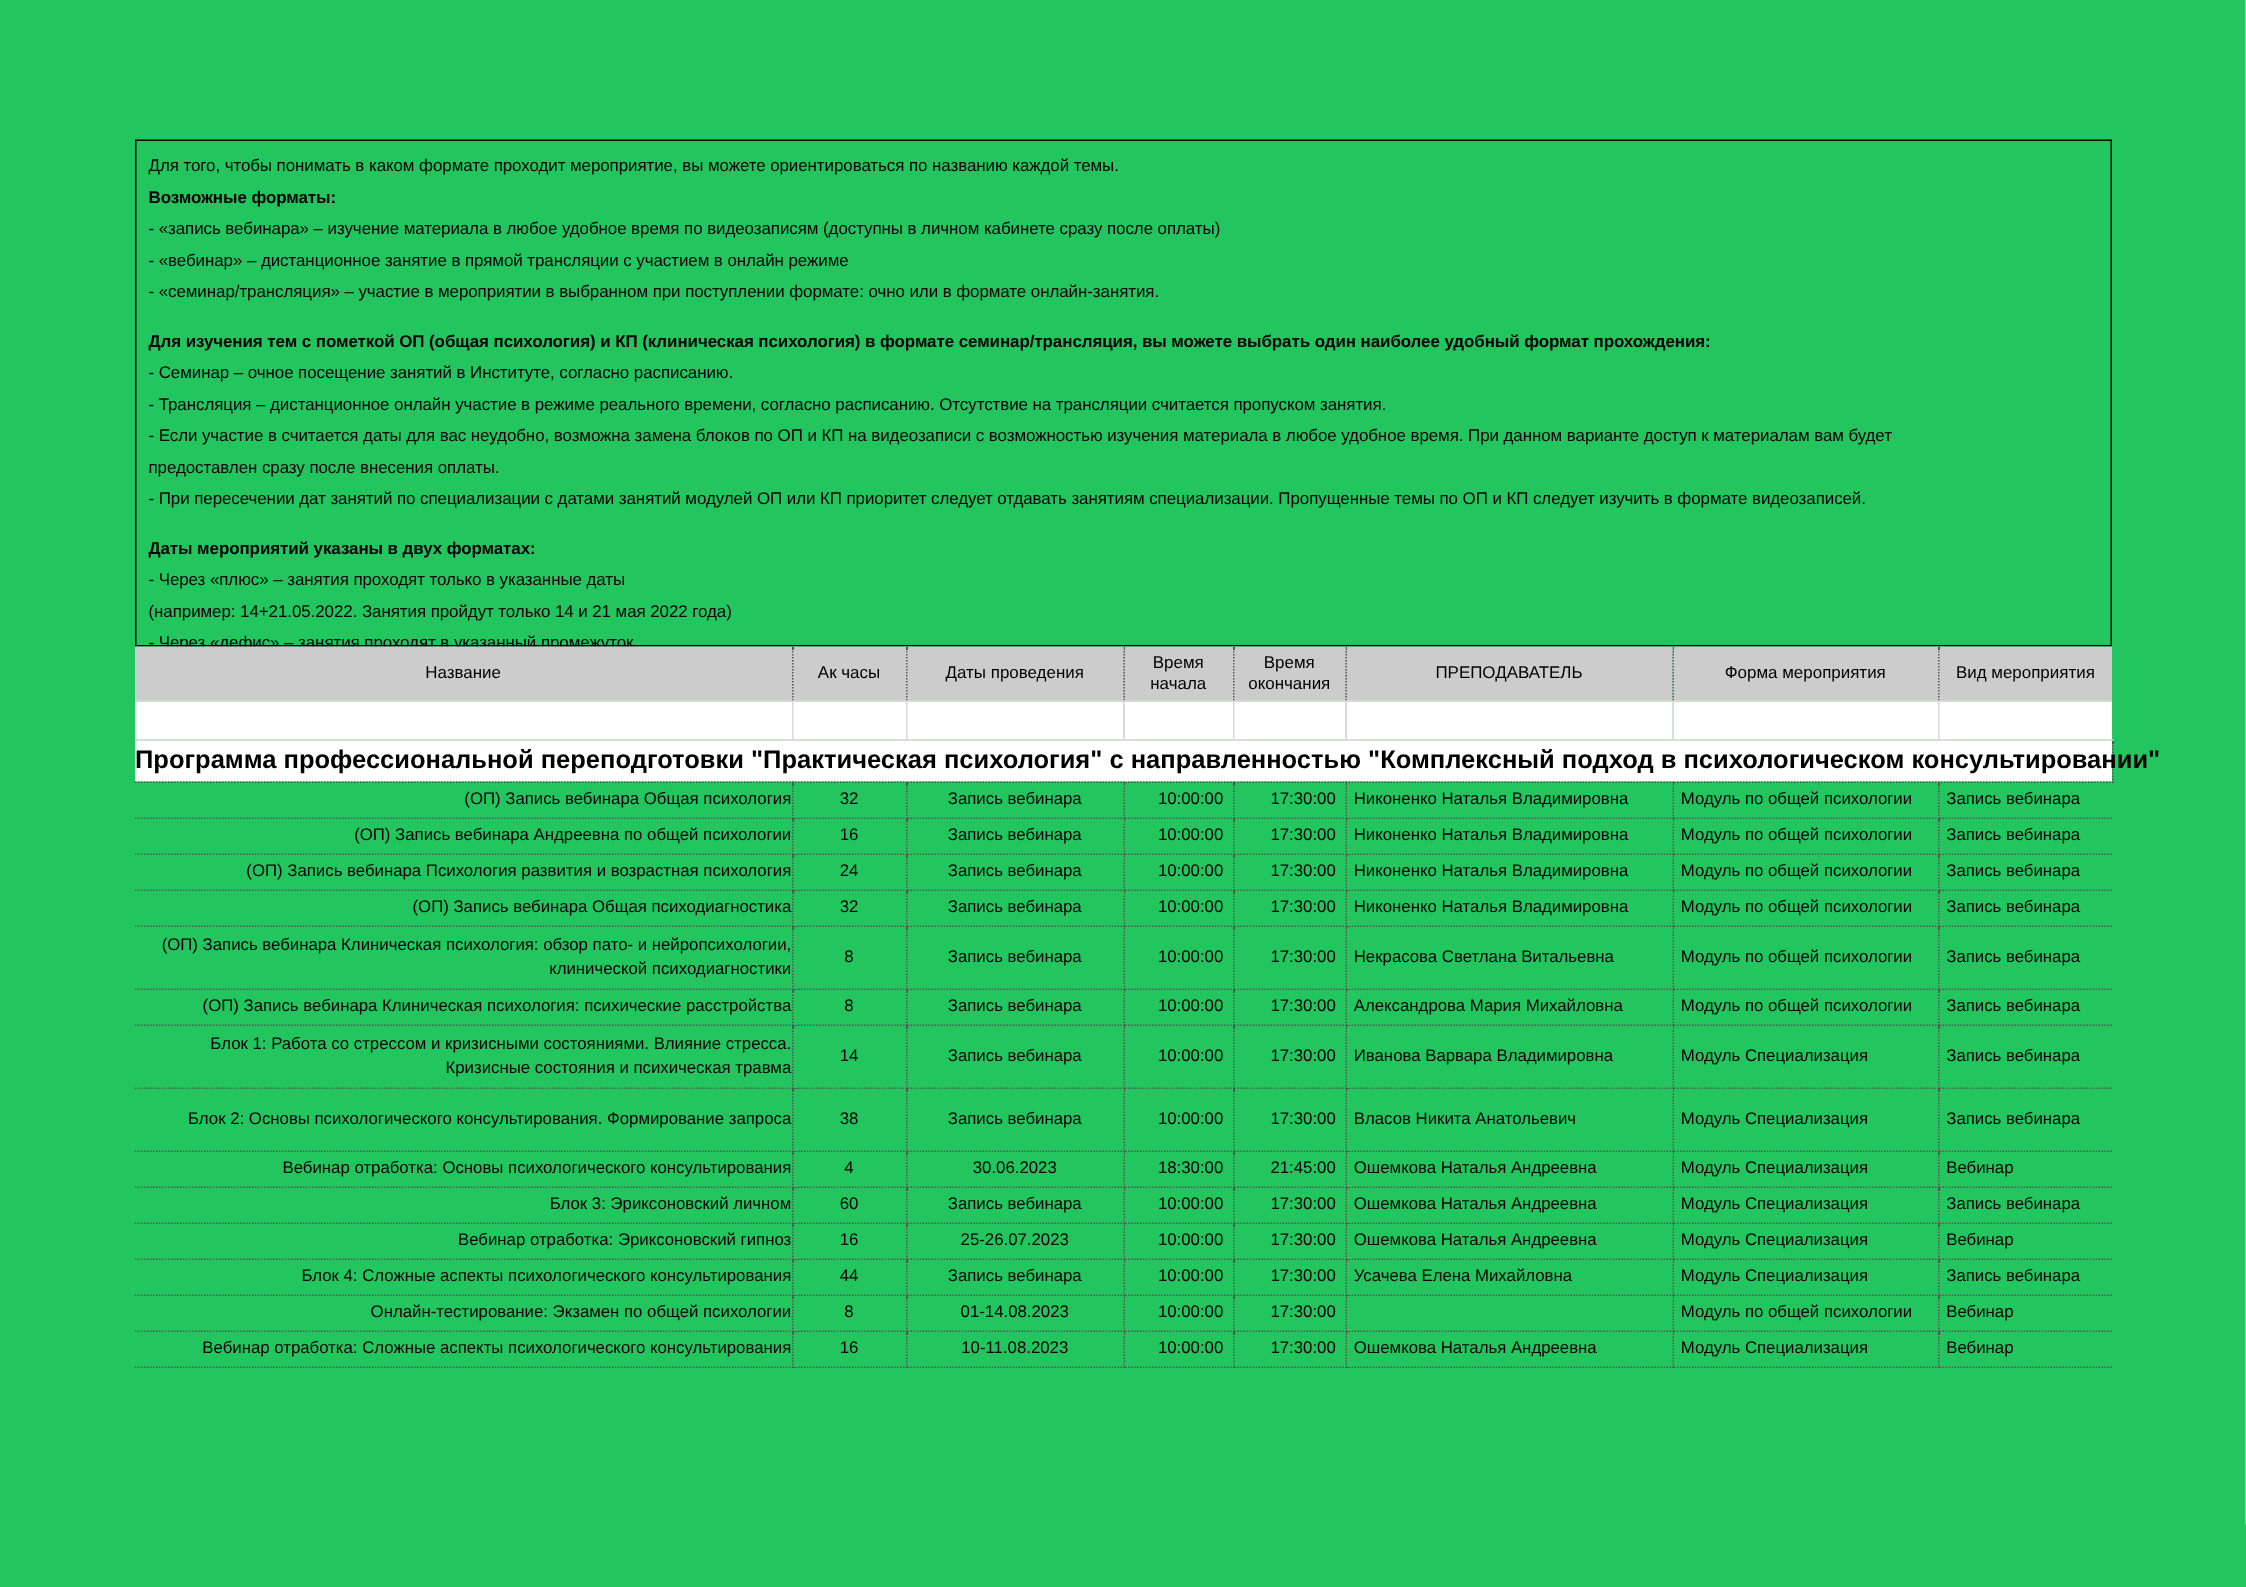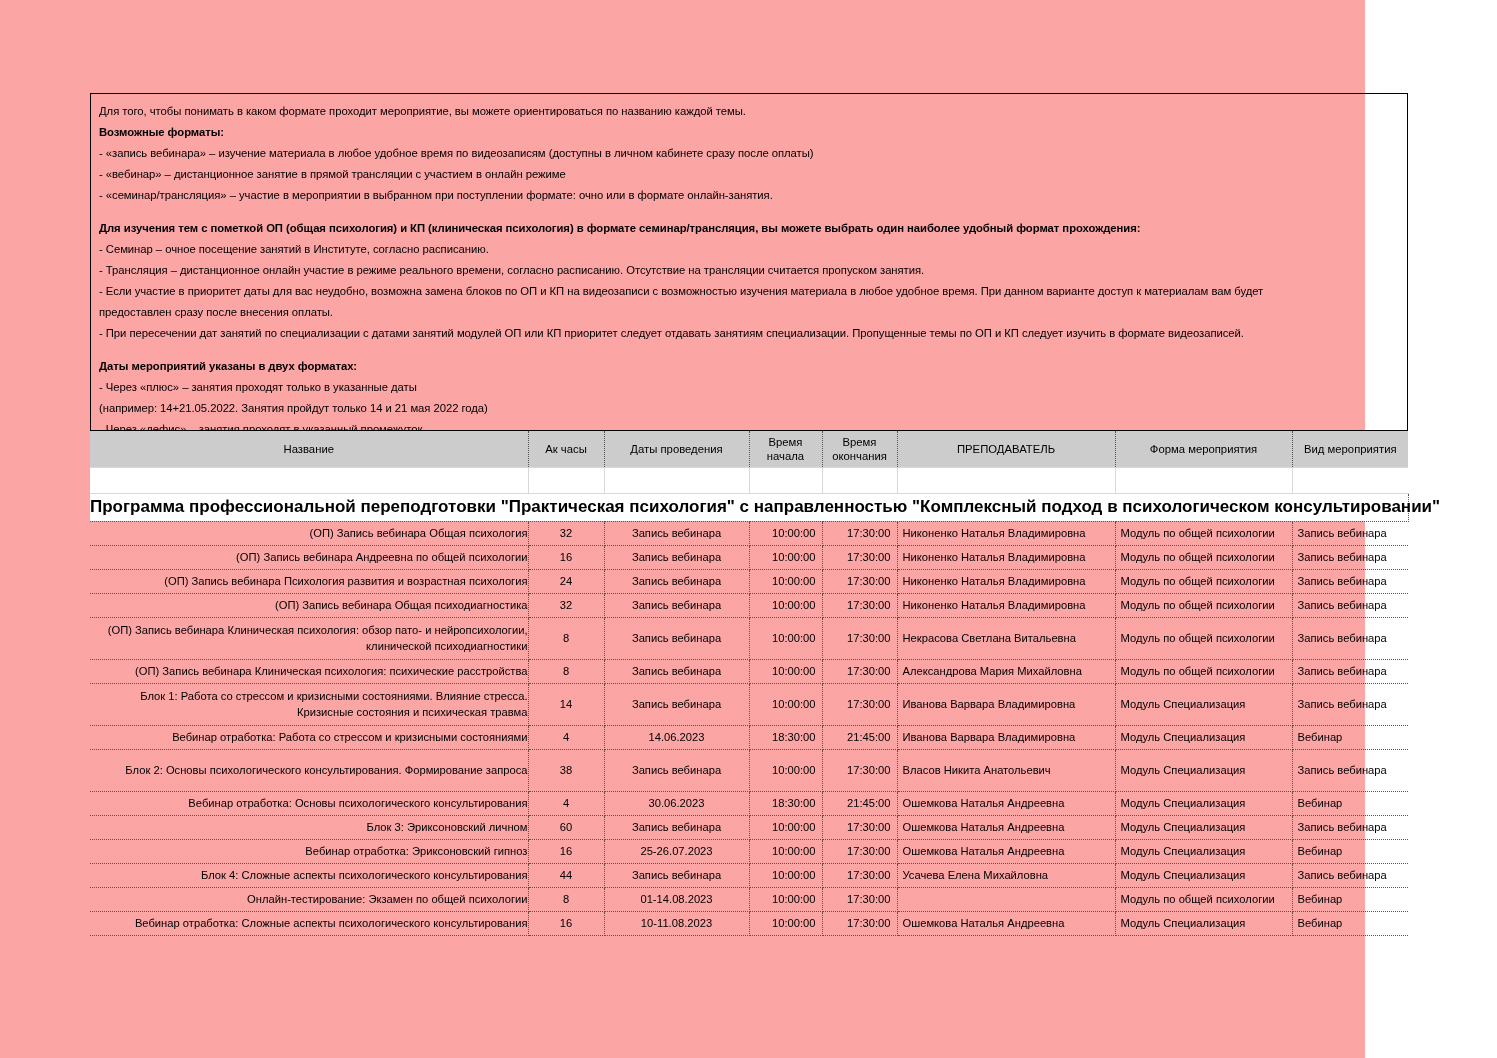--- a/index.html
+++ b/index.html
@@ -10,23 +10,23 @@
   body {
     width: 1497px;
     height: 1058px;
     font-family: "Liberation Sans", sans-serif;
     color: #000000;
     overflow: hidden;
   }
   .page {
     position: absolute;
     left: 0; top: 0;
-    width: 1365px;
+    width: 1497px;
     height: 1058px;
-    background: #fca5a5;
+    background: #22c55e;
   }
 
   
   .notes {
     position: absolute;
     left: 90px;
     top: 93px;
     width: 1318px;
     height: 338px;
     border: 1px solid #000000;
@@ -121,21 +121,21 @@
   <div class="notes">
     <div class="line">Для того, чтобы понимать в каком формате проходит мероприятие, вы можете ориентироваться по названию каждой темы.</div>
     <div class="line bold">Возможные форматы:</div>
     <div class="line">- «запись вебинара» – изучение материала в любое удобное время по видеозаписям (доступны в личном кабинете сразу после оплаты)</div>
     <div class="line">- «вебинар» – дистанционное занятие в прямой трансляции с участием в онлайн режиме</div>
     <div class="line">- «семинар/трансляция» – участие в мероприятии в выбранном при поступлении формате: очно или в формате онлайн-занятия.</div>
     <div class="line spacer">&nbsp;</div>
     <div class="line bold">Для изучения тем с пометкой ОП (общая психология) и КП (клиническая психология) в формате семинар/трансляция, вы можете выбрать один наиболее удобный формат прохождения:</div>
     <div class="line">- Семинар – очное посещение занятий в Институте, согласно расписанию.</div>
     <div class="line">- Трансляция – дистанционное онлайн участие в режиме реального времени, согласно расписанию. Отсутствие на трансляции считается пропуском занятия.</div>
-    <div class="line">- Если участие в приоритет даты для вас неудобно, возможна замена блоков по ОП и КП  на видеозаписи с возможностью изучения материала в любое удобное время. При данном варианте доступ к материалам вам будет</div>
+    <div class="line">- Если участие в считается даты для вас неудобно, возможна замена блоков по ОП и КП  на видеозаписи с возможностью изучения материала в любое удобное время. При данном варианте доступ к материалам вам будет</div>
     <div class="line">предоставлен сразу после внесения оплаты.</div>
     <div class="line">- При пересечении дат занятий по  специализации  с датами занятий  модулей ОП или КП приоритет следует отдавать занятиям специализации. Пропущенные темы по ОП и КП следует изучить в формате видеозаписей.</div>
     <div class="line spacer">&nbsp;</div>
     <div class="line bold">Даты мероприятий указаны в двух форматах:</div>
     <div class="line">- Через «плюс» – занятия проходят только в указанные даты</div>
     <div class="line">(например: 14+21.05.2022. Занятия пройдут только 14 и 21 мая 2022 года)</div>
     <div class="line">- Через «дефис» – занятия проходят в указанный промежуток</div>
     <div class="line">(например: 06-08.05.2022. Занятия пройдут 6, 7 и 8 мая 2022 года)</div>
   </div>
 
@@ -248,30 +248,20 @@
           <tr class="tall">
             <td class="c-name">Блок 1: Работа со стрессом и кризисными состояниями. Влияние стресса. Кризисные состояния и психическая травма</td>
             <td class="c-hours">14</td>
             <td class="c-dates">Запись вебинара</td>
             <td class="c-start">10:00:00</td>
             <td class="c-end">17:30:00</td>
             <td class="c-teacher">Иванова Варвара Владимировна</td>
             <td class="c-form">Модуль Специализация</td>
             <td class="c-kind last">Запись вебинара</td>
           </tr>
-          <tr>
-            <td class="c-name">Вебинар отработка: Работа со стрессом и кризисными состояниями</td>
-            <td class="c-hours">4</td>
-            <td class="c-dates">14.06.2023</td>
-            <td class="c-start">18:30:00</td>
-            <td class="c-end">21:45:00</td>
-            <td class="c-teacher">Иванова Варвара Владимировна</td>
-            <td class="c-form">Модуль Специализация</td>
-            <td class="c-kind last">Вебинар</td>
-          </tr>
           <tr class="tall">
             <td class="c-name">Блок 2: Основы психологического консультирования. Формирование запроса</td>
             <td class="c-hours">38</td>
             <td class="c-dates">Запись вебинара</td>
             <td class="c-start">10:00:00</td>
             <td class="c-end">17:30:00</td>
             <td class="c-teacher">Власов Никита Анатольевич</td>
             <td class="c-form">Модуль Специализация</td>
             <td class="c-kind last">Запись вебинара</td>
           </tr>

